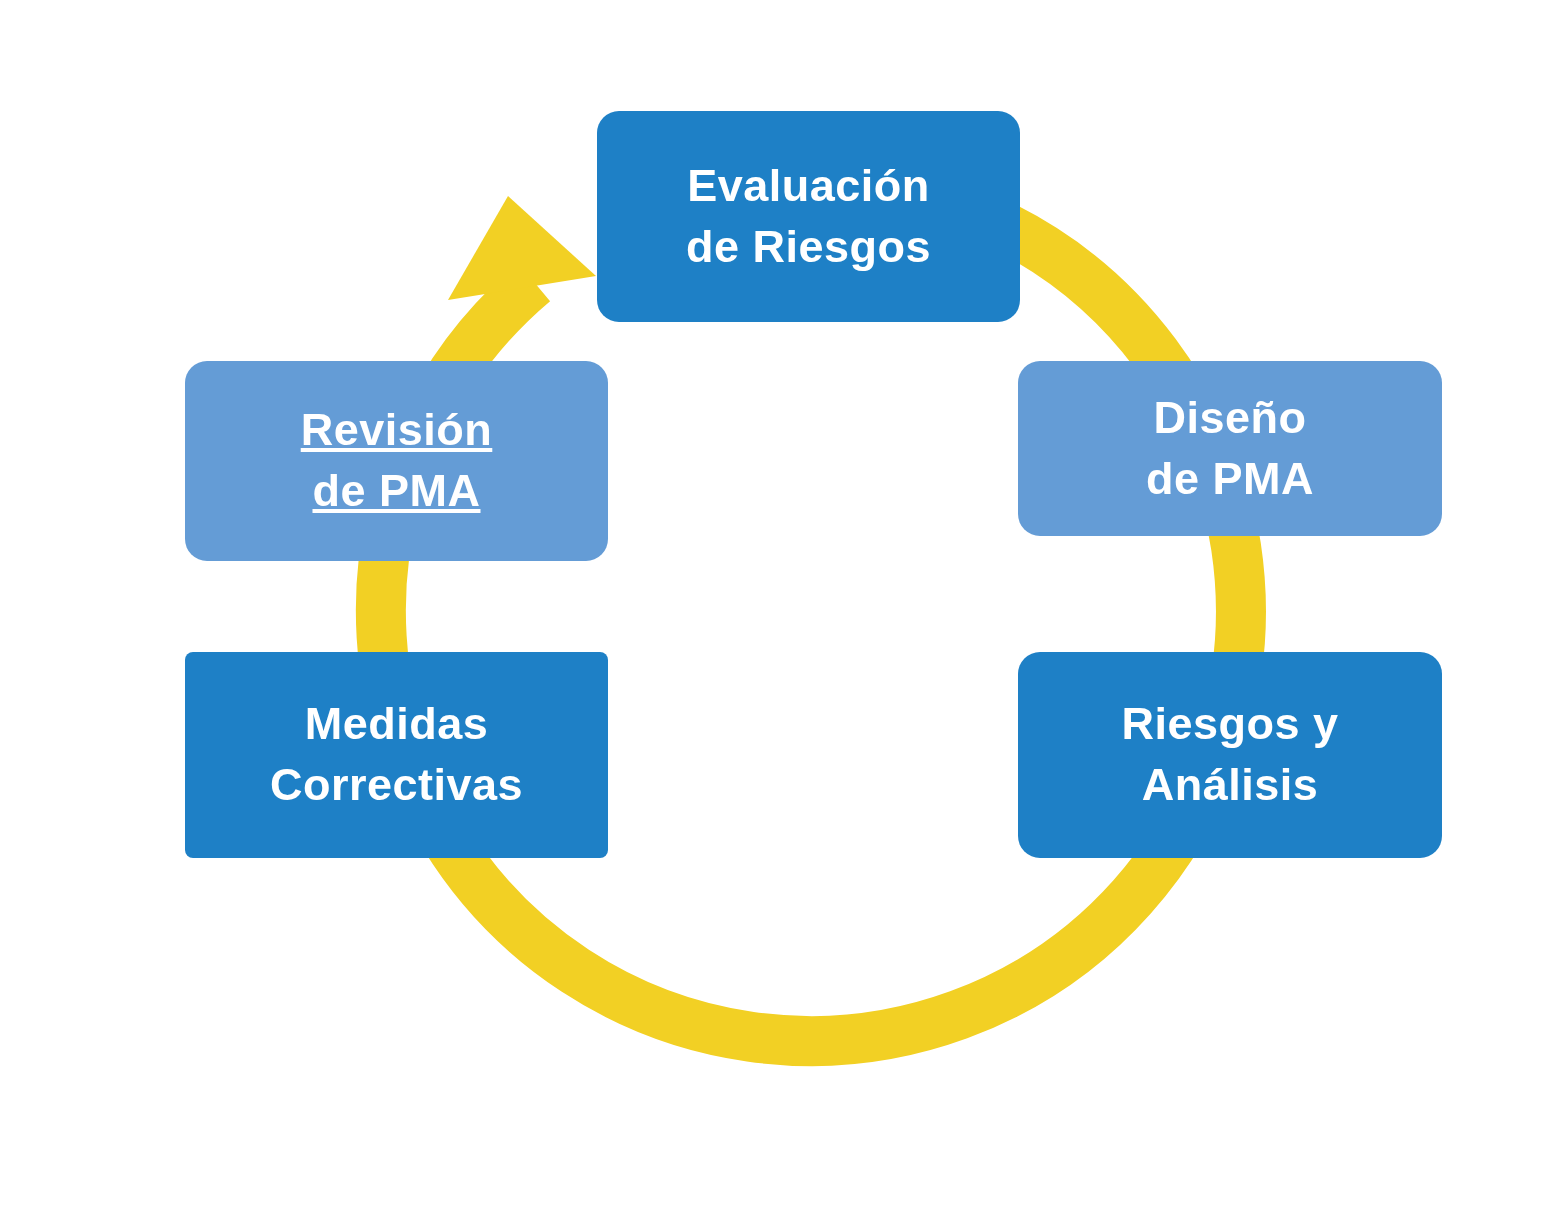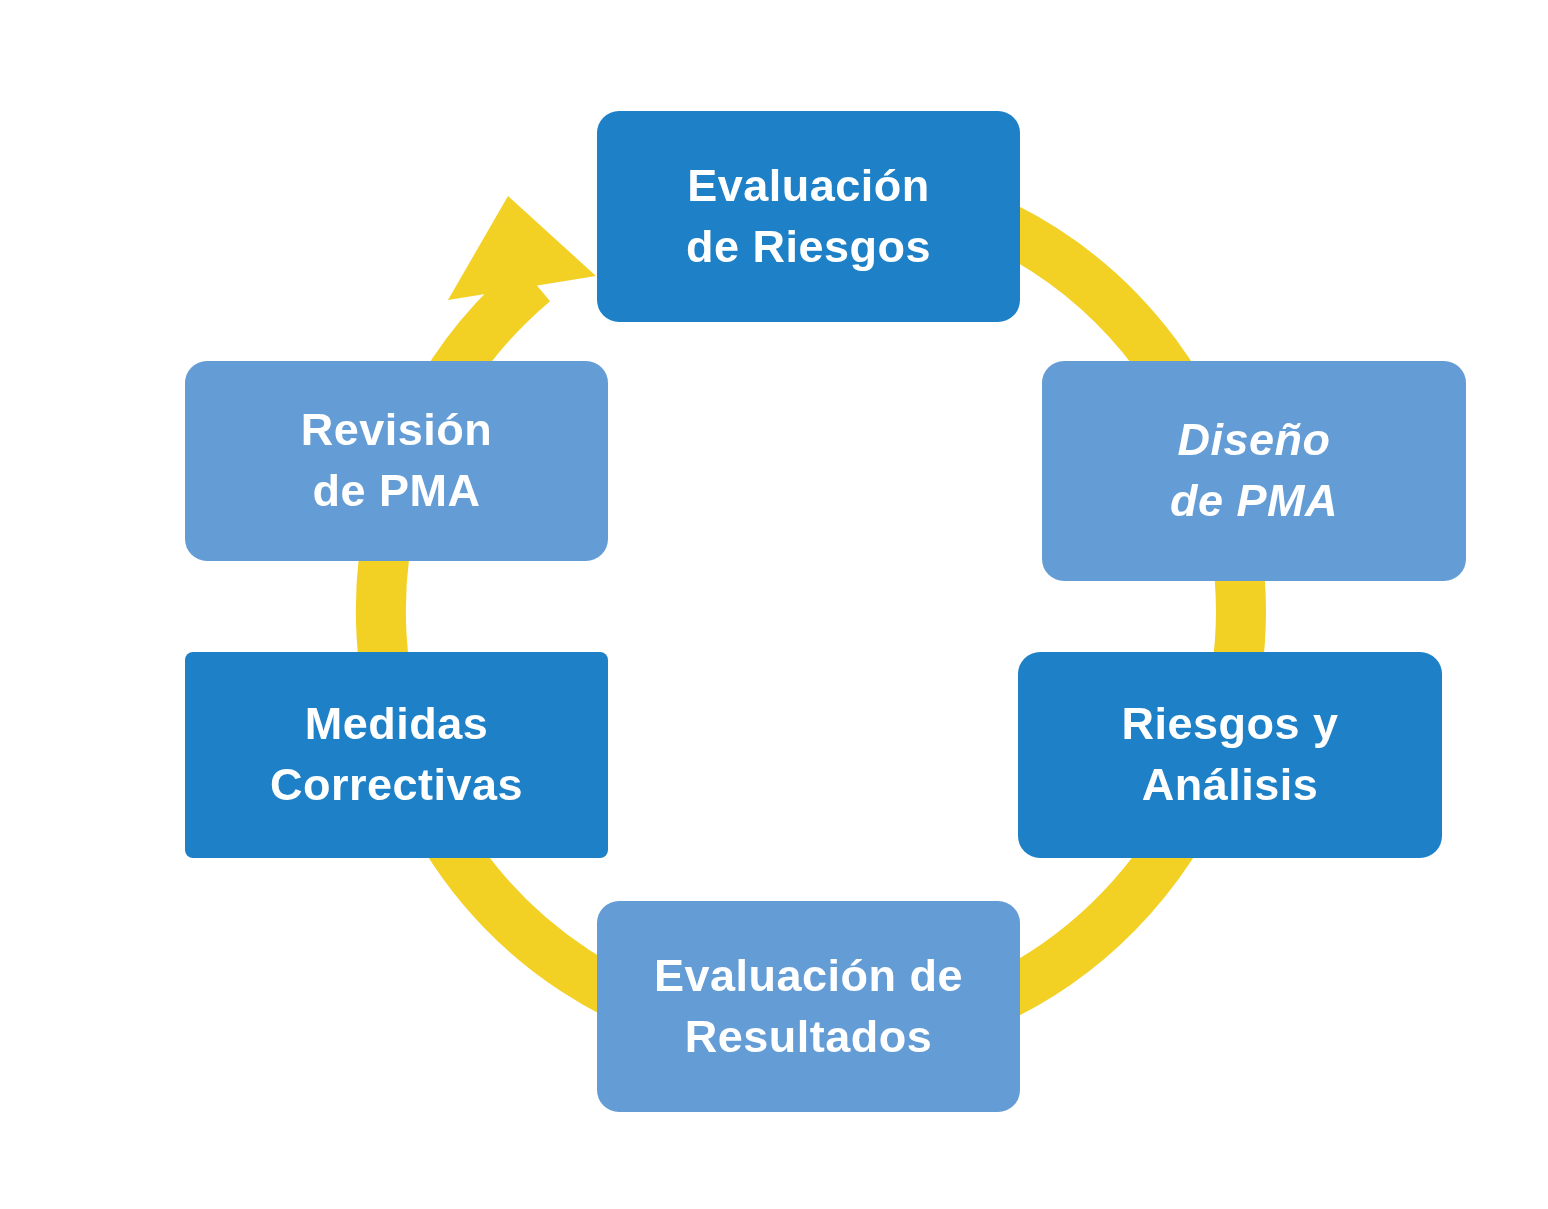--- a/index.html
+++ b/index.html
@@ -40,25 +40,25 @@
     font-weight:bold;
     font-size:45px;
     line-height:1.35;
     letter-spacing:0.5px;
     border-radius:22px;
     white-space:pre-line;
   }
   .box.dark{background:var(--dark-blue);}
   .box.light{background:var(--light-blue);}
   .box-top      {left:557px; top:111px; width:423px; height:211px;}
-  .box-right-a  {left:1002px; top:361px; width:424px; height:220px;font-style:italic;}
+  .box-right-a  {left:978px; top:361px; width:424px; height:175px;}
   .box-right-b  {left:978px; top:652px; width:424px; height:206px;}
   .box-bottom   {left:557px; top:901px; width:423px; height:211px;}
   .box-left-b   {left:145px; top:652px; width:423px; height:206px;border-radius:8px;}
-  .box-left-a   {left:145px; top:361px; width:423px; height:200px;}
+  .box-left-a   {left:145px; top:361px; width:423px; height:200px;text-decoration:underline;}
 </style>
 </head>
 <body>
 
 <div class="canvas">
 
   <svg class="ring-svg" viewBox="0 0 1548 1209" aria-hidden="true">
 
     <path class="ring-arc" d="M 770 181 A 430 430 0 1 1 494 282"></path>
     <polygon class="arrow-head" points="468,196 408,300 556,276"></polygon>
@@ -72,24 +72,20 @@
   <div class="box light box-right-a">
     <span>Diseño
 de PMA</span>
   </div>
 
   <div class="box dark box-right-b">
     <span>Riesgos y
 Análisis</span>
   </div>
 
-  <div class="box light box-bottom">
-    <span>Evaluación de
-Resultados</span>
-  </div>
 
   <div class="box dark box-left-b">
     <span>Medidas
 Correctivas</span>
   </div>
 
   <div class="box light box-left-a">
     <span>Revisión
 de PMA</span>
   </div>

